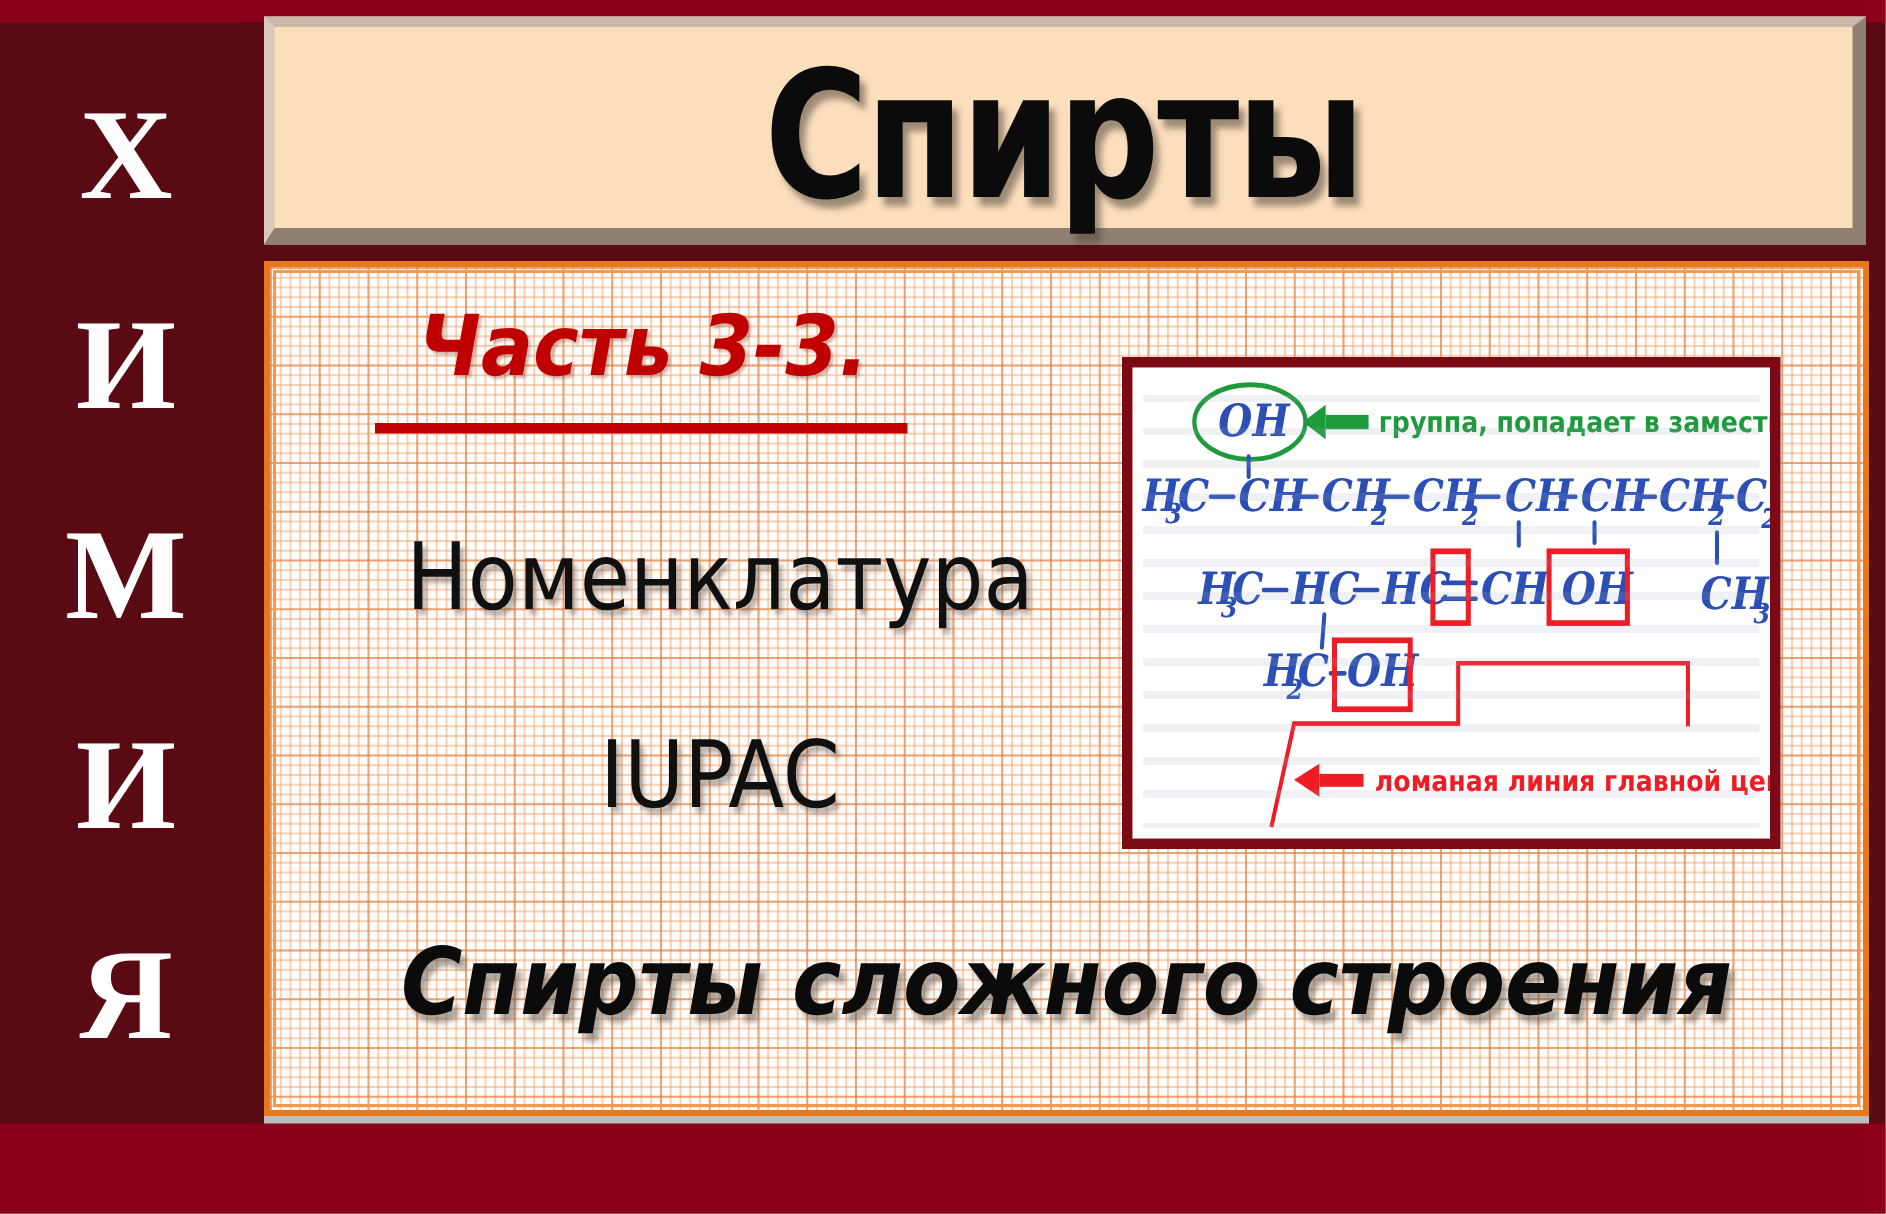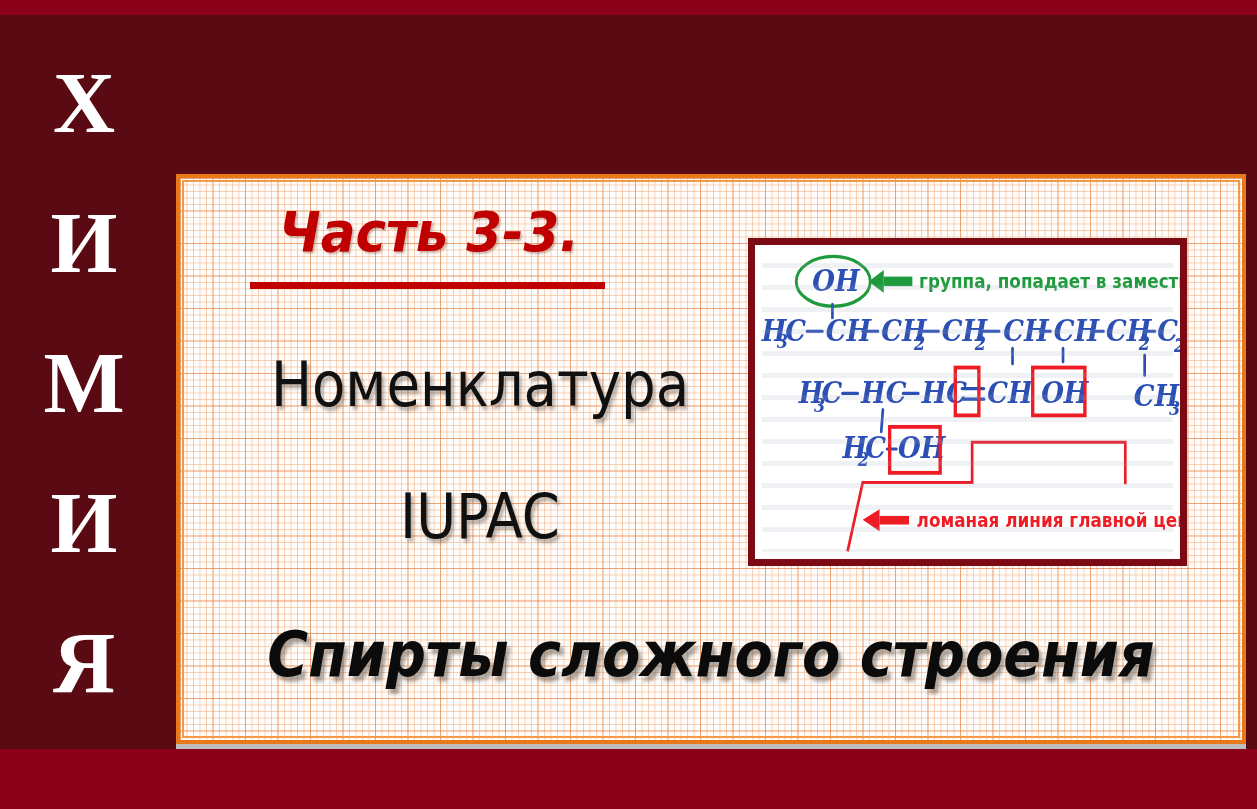--- a/index.html
+++ b/index.html
@@ -149,20 +149,23 @@
   <div class="sidebar">
     <div class="sidebar-letters">
       <span>Х</span>
       <span>И</span>
       <span>М</span>
       <span>И</span>
       <span>Я</span>
     </div>
   </div>
 
+  <div class="title-plate">
+    <div class="title-text">Спирты</div>
+  </div>
 
   <div class="paper-wrap">
     <div class="paper"></div>
     <div class="paper-inner-line"></div>
   </div>
 
   <div class="part-label">Часть 3-3.</div>
   <div class="part-underline"></div>
   <div class="nomen">Номенклатура</div>
   <div class="iupac">IUPAC</div>

